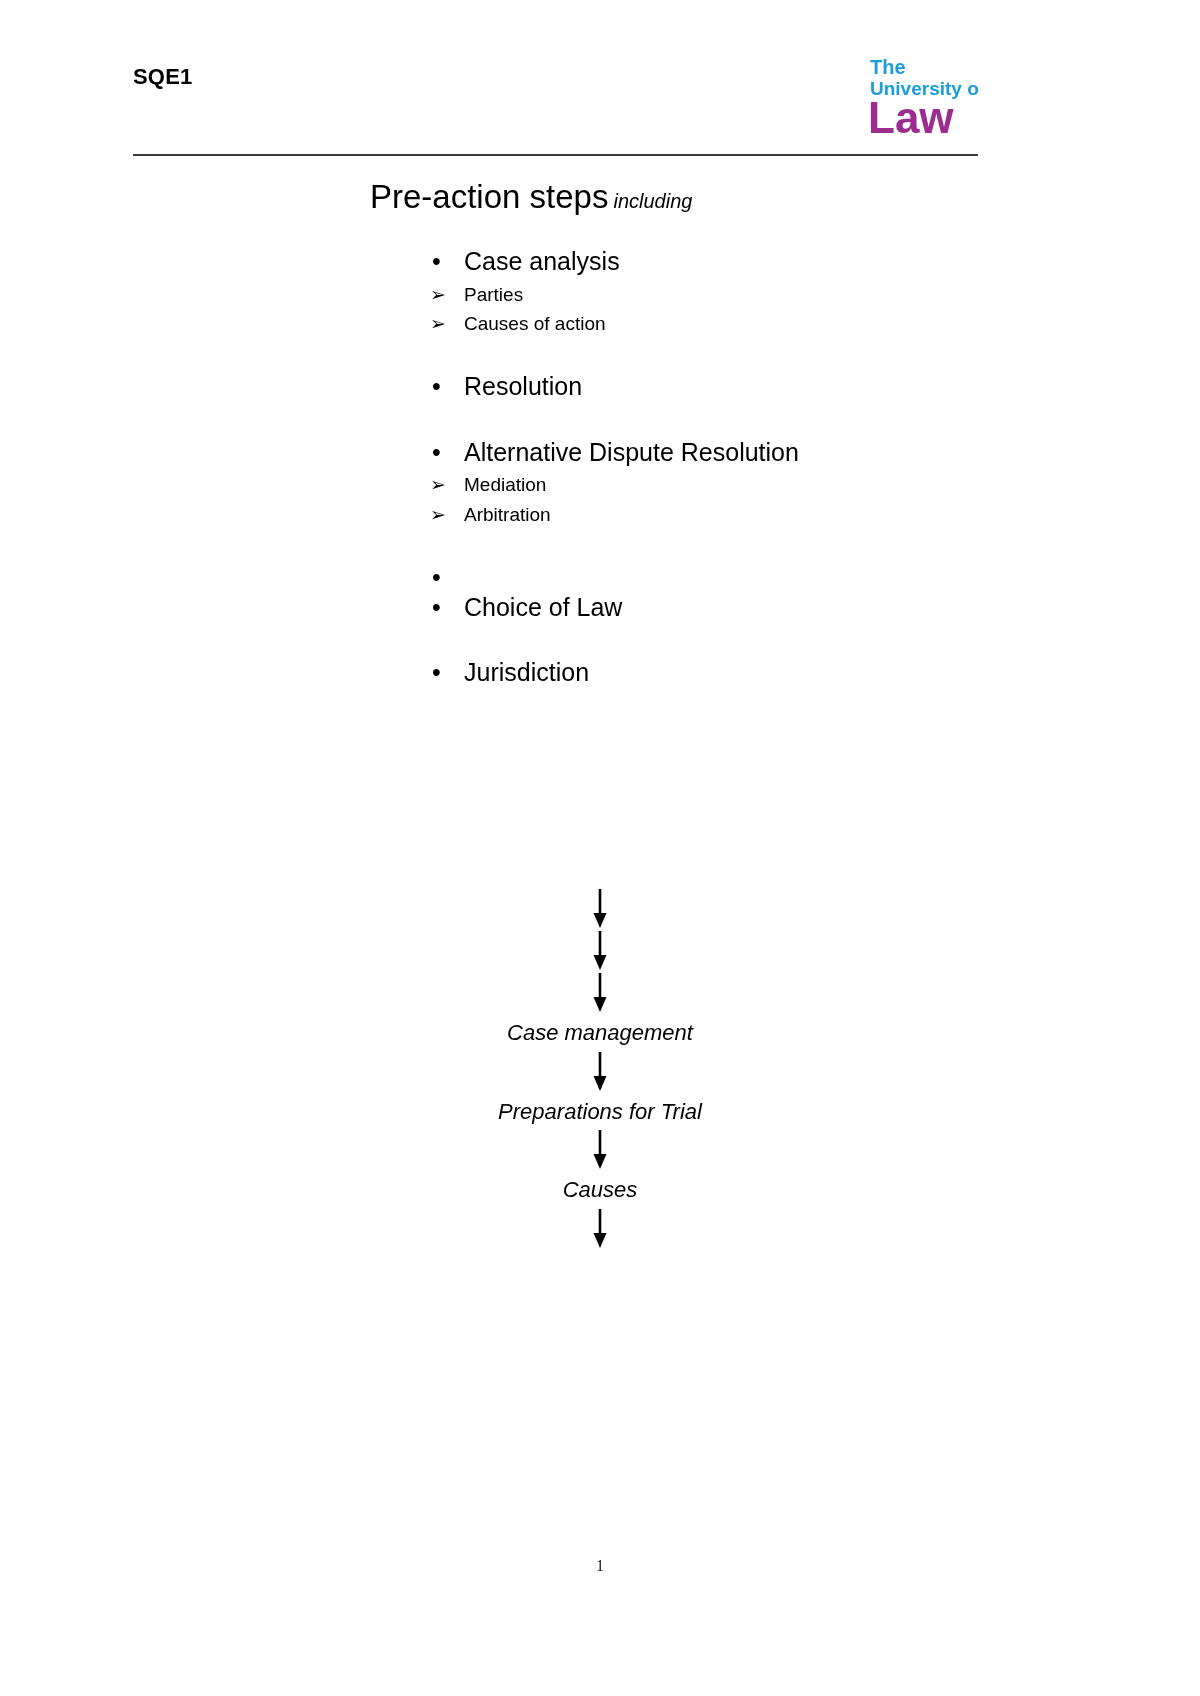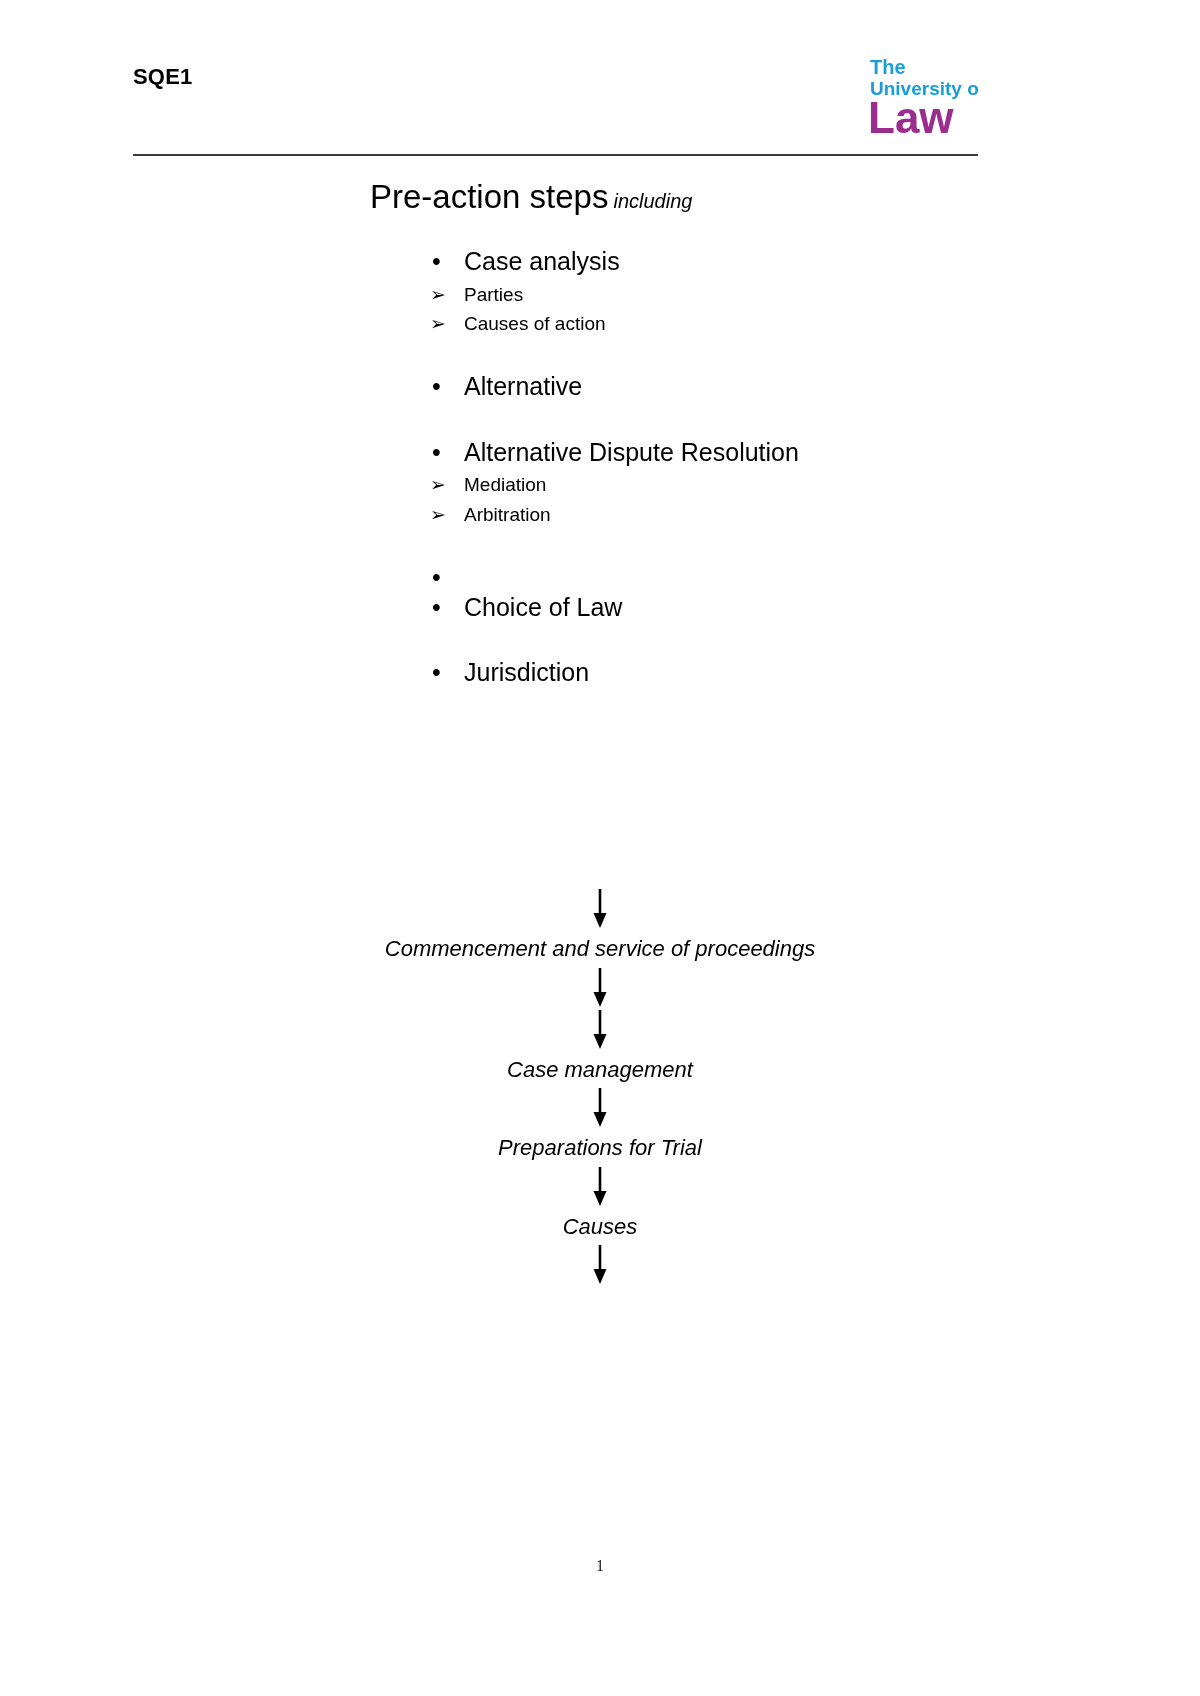--- a/index.html
+++ b/index.html
@@ -186,21 +186,21 @@
         <span class="marker">➢</span>
         <span>Causes of action</span>
       </div>
     </div>
 
     <div class="b-gap"></div>
 
     <div class="b-group">
       <div class="b1">
         <span class="marker">•</span>
-        <span>Alternative</span>
+        <span>Resolution</span>
       </div>
     </div>
 
     <div class="b-gap"></div>
 
     <div class="b-group">
       <div class="b1">
         <span class="marker">•</span>
         <span>Alternative Dispute Resolution</span>
       </div>
@@ -241,21 +241,20 @@
     </div>
 
   </div>
 
   <div class="flow">
 
     <svg class="flow-arrow" viewBox="0 0 22 42">
       <line x1="11" y1="1" x2="11" y2="28" stroke="#000" stroke-width="2.6"></line>
       <polygon points="11,40 4.5,25 17.5,25" fill="#000"></polygon>
     </svg>
-    <div class="flow-step">Commencement and service of proceedings</div>
 
     <svg class="flow-arrow" viewBox="0 0 22 42">
       <line x1="11" y1="1" x2="11" y2="28" stroke="#000" stroke-width="2.6"></line>
       <polygon points="11,40 4.5,25 17.5,25" fill="#000"></polygon>
     </svg>
 
     <svg class="flow-arrow" viewBox="0 0 22 42">
       <line x1="11" y1="1" x2="11" y2="28" stroke="#000" stroke-width="2.6"></line>
       <polygon points="11,40 4.5,25 17.5,25" fill="#000"></polygon>
     </svg>

